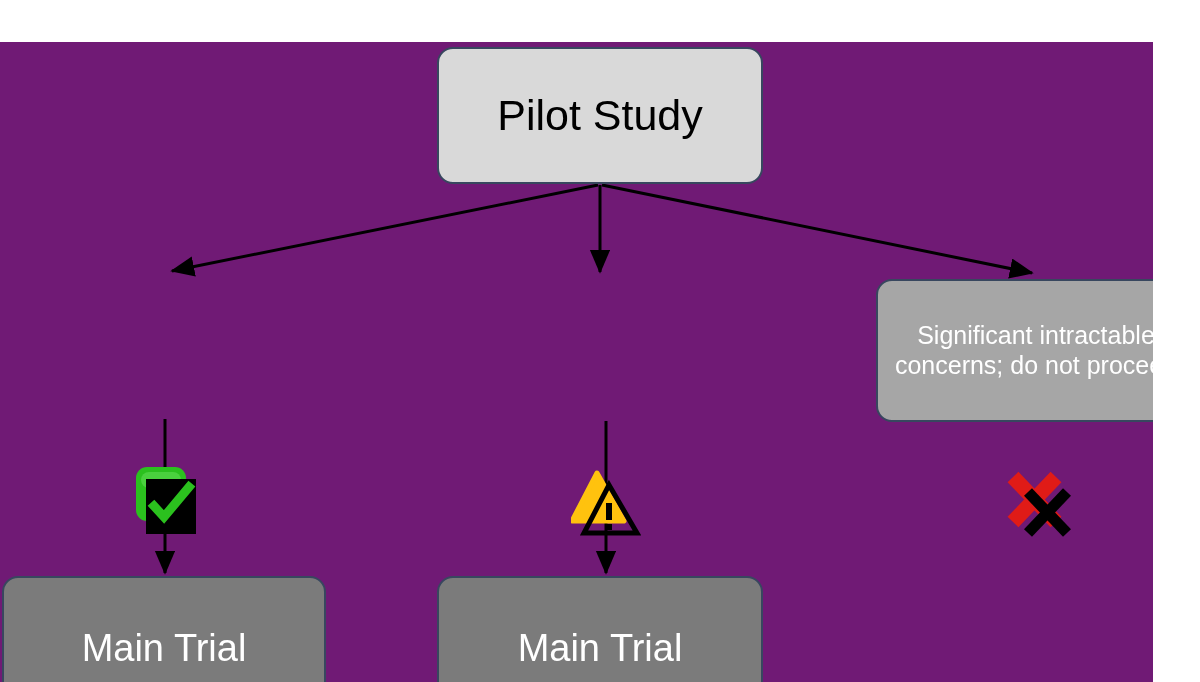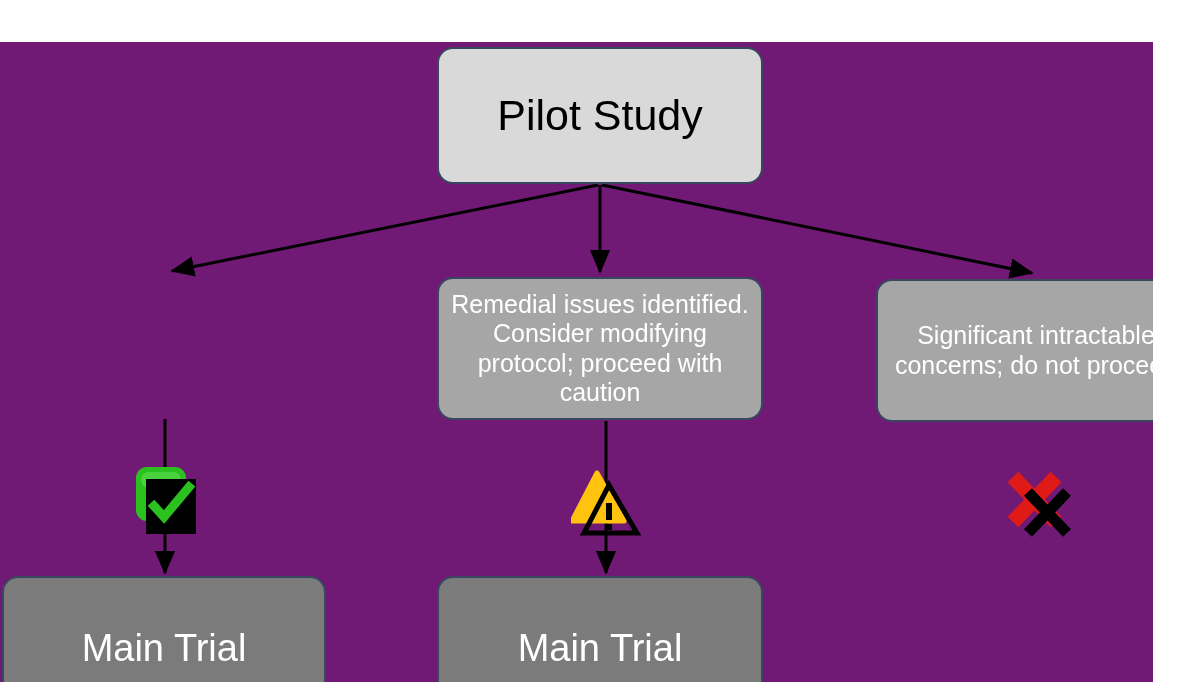--- a/index.html
+++ b/index.html
@@ -145,23 +145,20 @@
     <line x1="165" y1="377" x2="165" y2="531" stroke="#000000" stroke-width="3" marker-end="url(#arrowhead)"></line>
 
     <line x1="606" y1="379" x2="606" y2="531" stroke="#000000" stroke-width="3" marker-end="url(#arrowhead)"></line>
   </svg>
 
   <div class="node" id="node-pilot-study">
     <span class="label">Pilot Study</span>
   </div>
 
 
-  <div class="node branch" id="node-outcome-middle">
-    <span class="label">Remedial issues identified. Consider modifying protocol; proceed with caution</span>
-  </div>
 
   <div class="node branch" id="node-outcome-right">
     <span class="label">Significant intractable concerns; do not proceed</span>
   </div>
 
   <div class="icon-wrap" id="icon-check-ok">
     <svg viewBox="0 0 68 76" xmlns="http://www.w3.org/2000/svg">
 
       <rect x="3" y="4" width="50" height="54" rx="11" ry="11" fill="#2BC11E"></rect>
       <rect x="8" y="9" width="40" height="16" rx="8" ry="8" fill="#55D54A" opacity="0.75"></rect>

